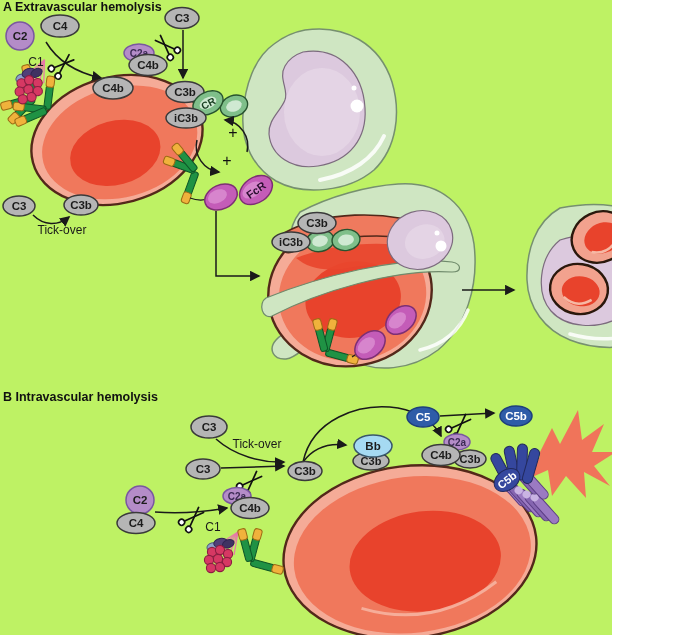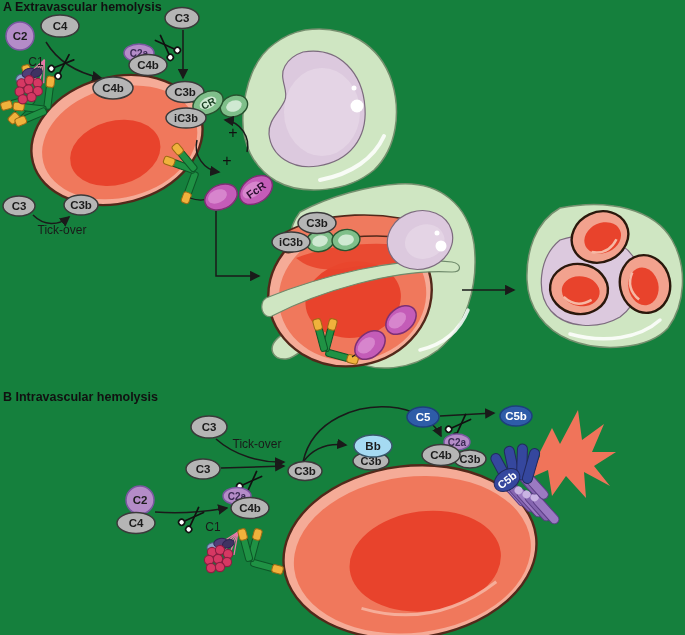--- a/index.html
+++ b/index.html
@@ -1,16 +1,16 @@
 <!DOCTYPE html>
 <html><head>
 <meta charset="utf-8">
 <style>
   html,body { margin:0; padding:0; background:#fff; }
-  .canvas { position:relative; width:685px; height:635px; background:#15803d; overflow:hidden; }
+  .canvas { position:relative; width:612px; height:635px; background:#bef264; overflow:hidden; }
   svg { display:block; }
   text { font-family:"Liberation Sans", sans-serif; }
   .t   { font-weight:bold; font-size:11.5px; fill:#1c1c1c; text-anchor:middle; }
   .ts  { font-weight:bold; font-size:10px;  fill:#3c2b55; text-anchor:middle; }
   .tw  { fill:#ffffff; }
   .title { font-weight:bold; font-size:12.5px; fill:#111; text-anchor:start; }
   .plain { font-weight:normal; font-size:12px; fill:#1a1a1a; text-anchor:middle; }
   .plus  { font-weight:normal; font-size:16px; fill:#111; text-anchor:middle; }
   .ovg  { fill:#b5b5b5; stroke:#3a3a3a; stroke-width:1.5; }
   .ovp  { fill:#b48cc8; stroke:#7a57a0; stroke-width:1.5; }

